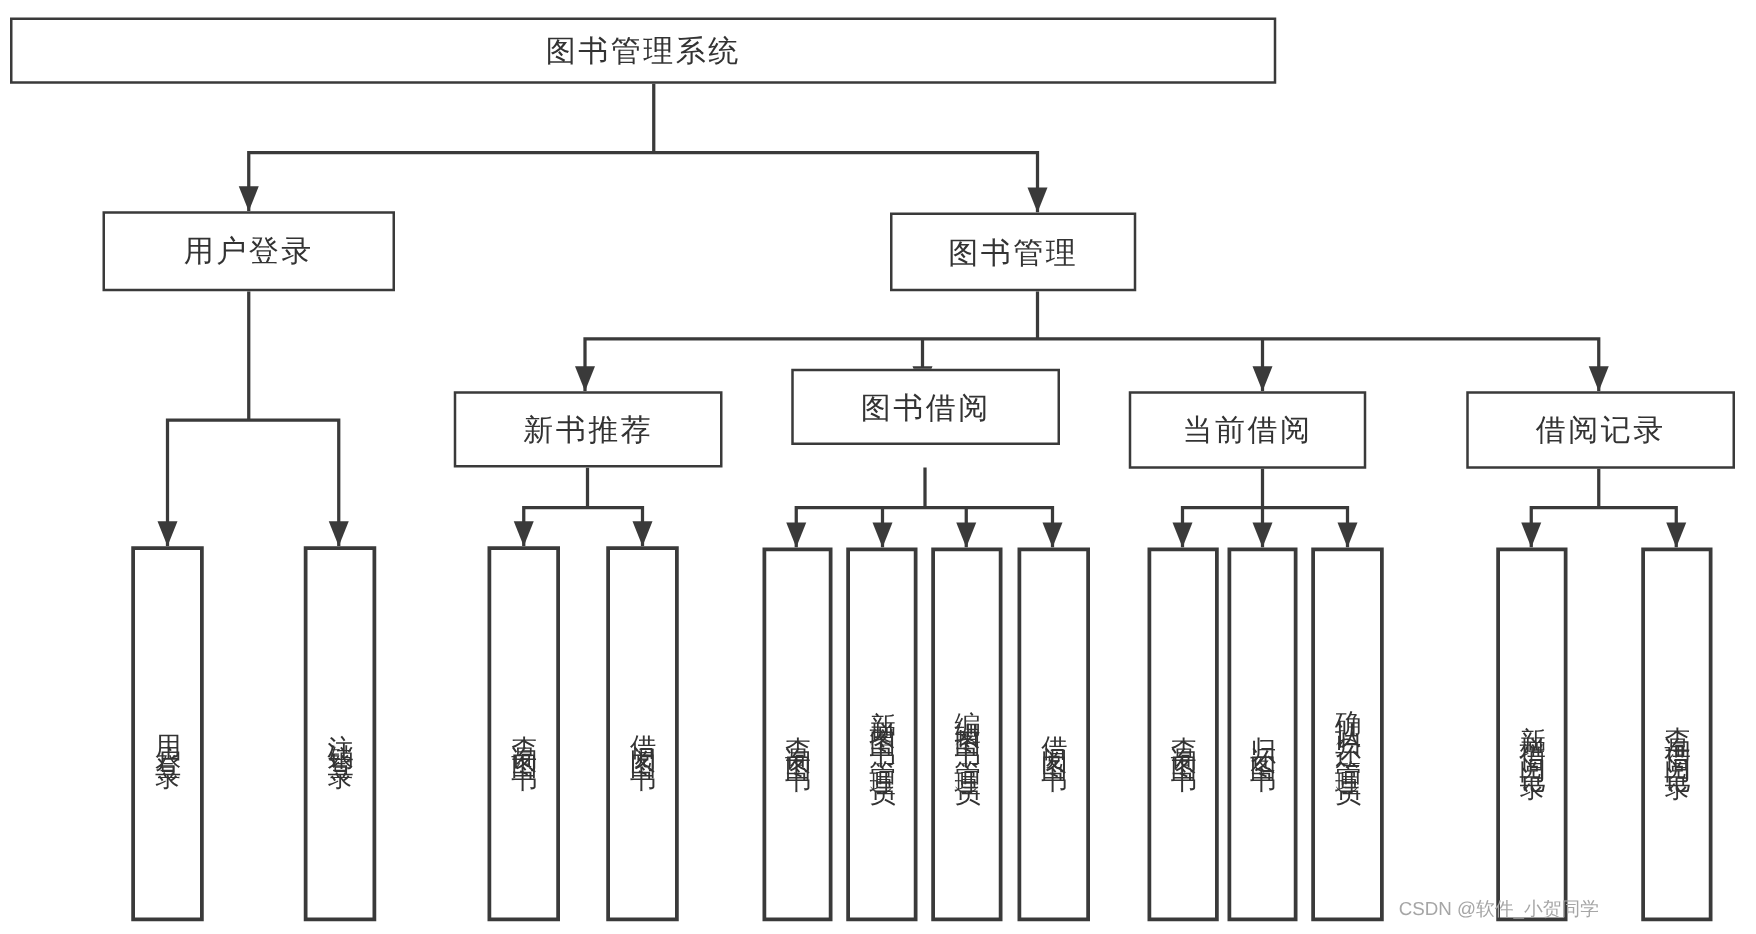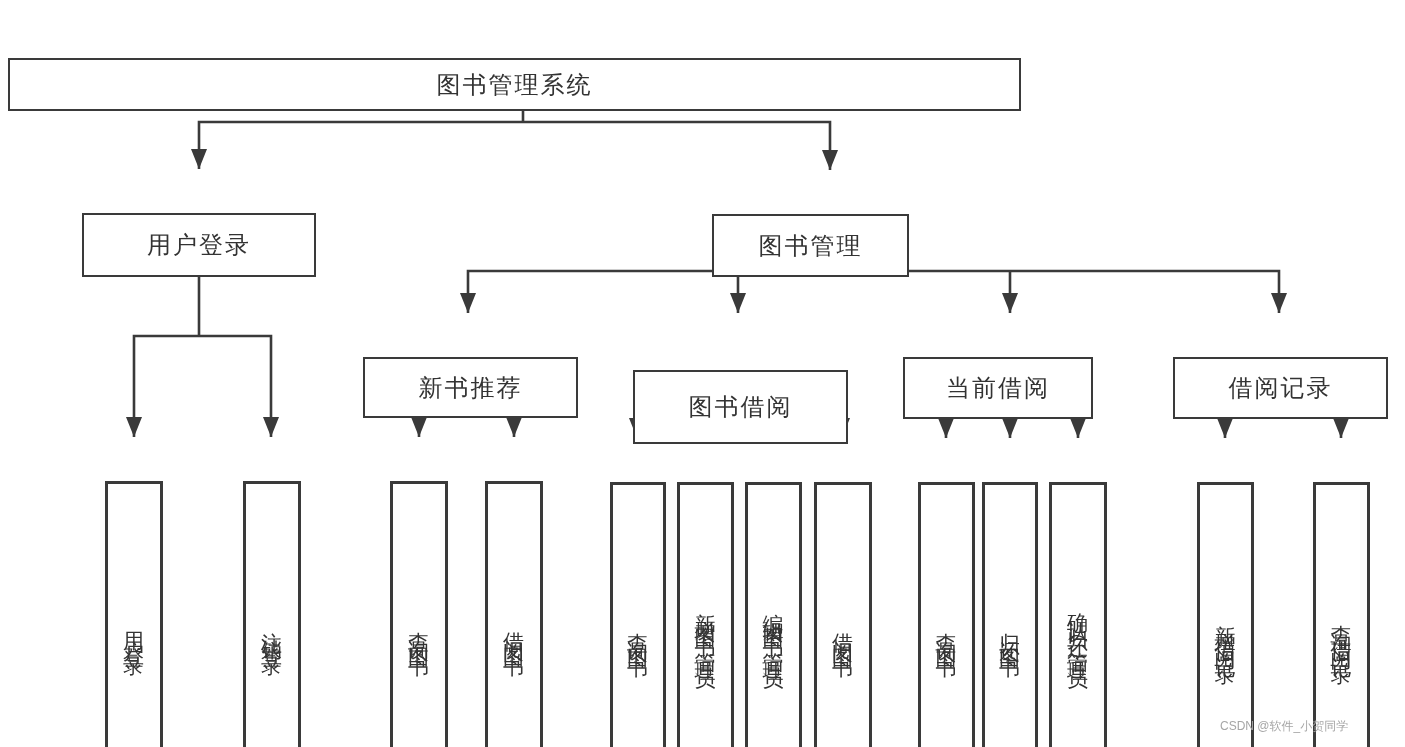--- a/index.html
+++ b/index.html
@@ -52,28 +52,28 @@
   }
   .node.leaf .vtxt {
     writing-mode: vertical-rl;
     text-orientation: mixed;
     letter-spacing: 8px;
     line-height: 1;
     white-space: nowrap;
   }
   .watermark {
     position: absolute;
-    left: 1220px;
+    left: 1119px;
     top: 718px;
-    font-size: 12px;
+    font-size: 15px;
     color: var(--watermark);
     white-space: nowrap;
     z-index: 3;
   }
-  .node { z-index: 2; margin-top: 44px; }
+  .node { z-index: 2; }
 </style>
 </head>
 <body>
 
 <div class="stage">
 
   <svg class="wires" viewBox="0 0 1405 747" aria-hidden="true">
 
     <path class="wire" d="M523 66 V122 M199 169 V122 H830 V170"></path>
 
@@ -117,21 +117,21 @@
   <div class="node h" style="left:82px;top:169px;width:234px;height:64px">
     <span>用户登录</span>
   </div>
   <div class="node h" style="left:712px;top:170px;width:197px;height:63px">
     <span>图书管理</span>
   </div>
 
   <div class="node h" style="left:363px;top:313px;width:215px;height:61px">
     <span>新书推荐</span>
   </div>
-  <div class="node h" style="left:633px;top:326px;width:215px;height:74px">
+  <div class="node h" style="left:633px;top:295px;width:215px;height:61px">
     <span>图书借阅</span>
   </div>
   <div class="node h" style="left:903px;top:313px;width:190px;height:62px">
     <span>当前借阅</span>
   </div>
   <div class="node h" style="left:1173px;top:313px;width:215px;height:62px">
     <span>借阅记录</span>
   </div>
 
   <div class="node leaf" style="left:105px;top:437px;width:58px;height:300px">

